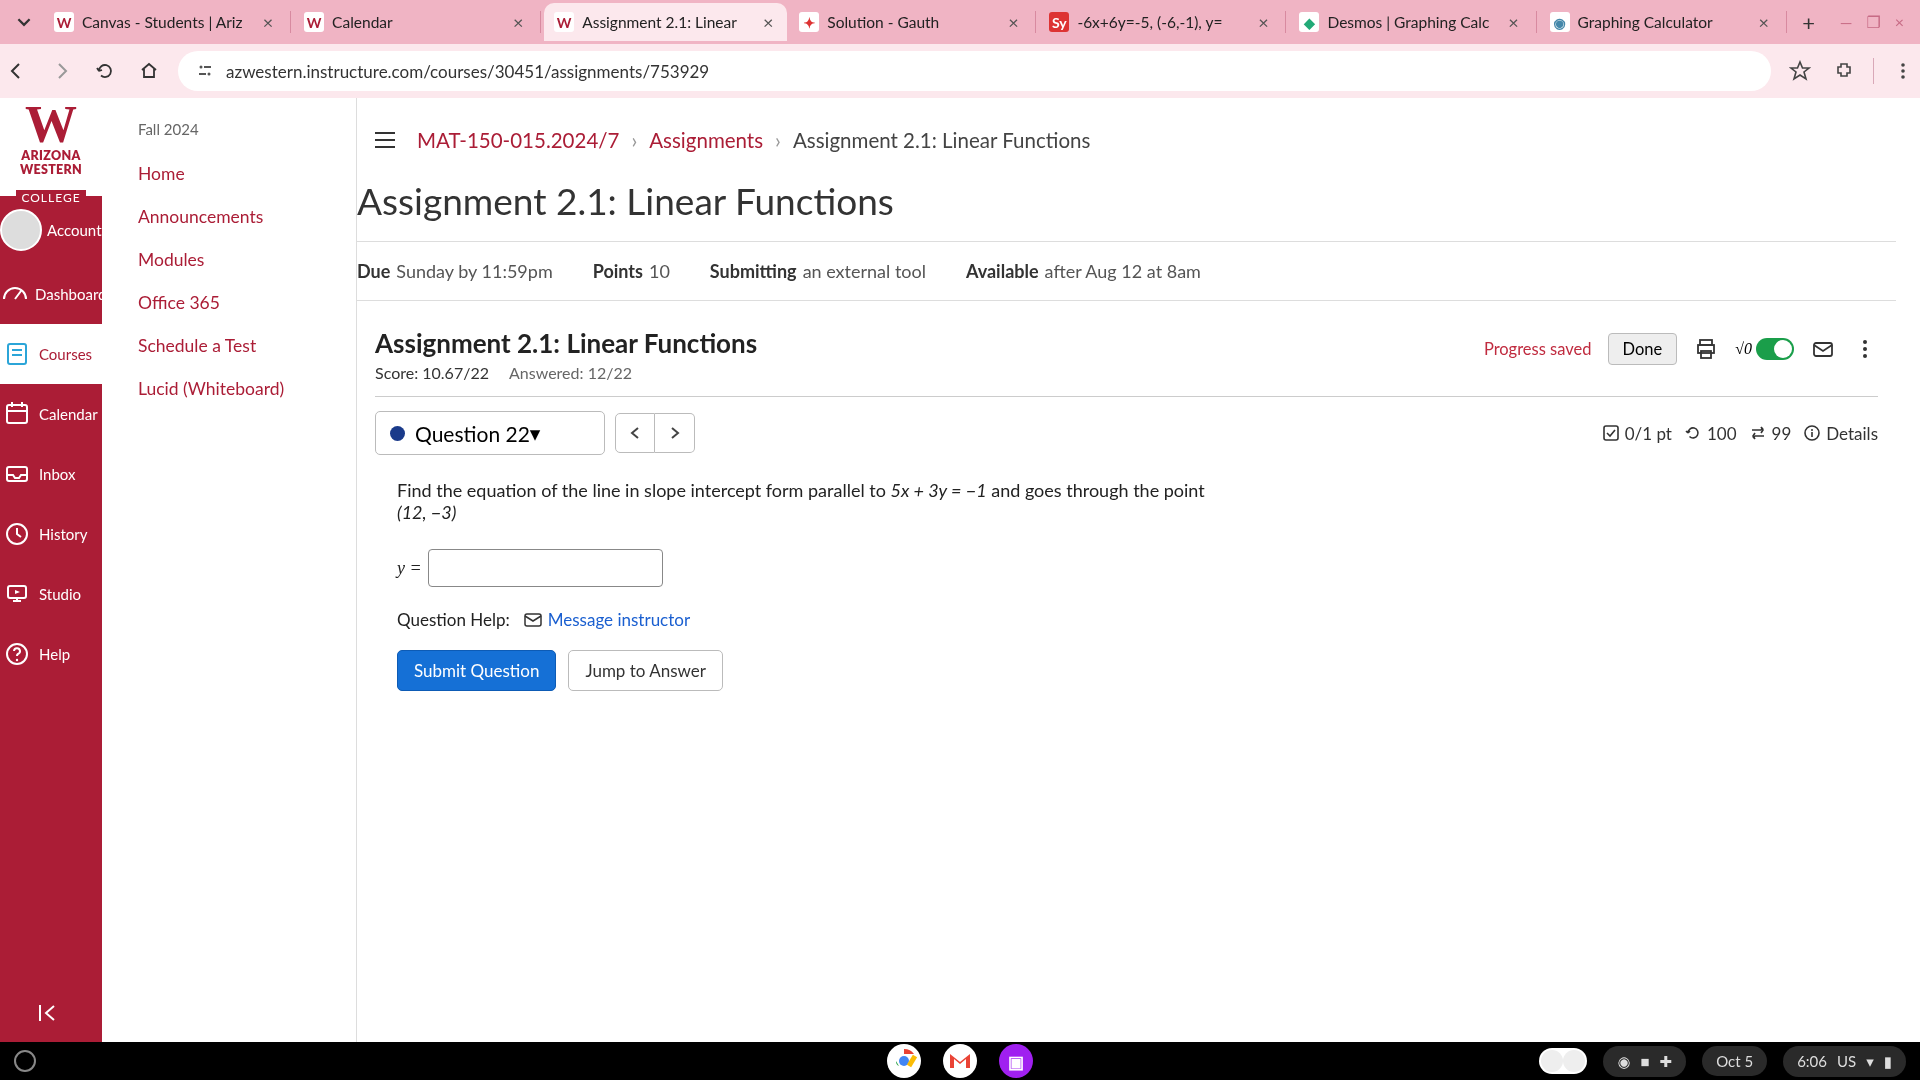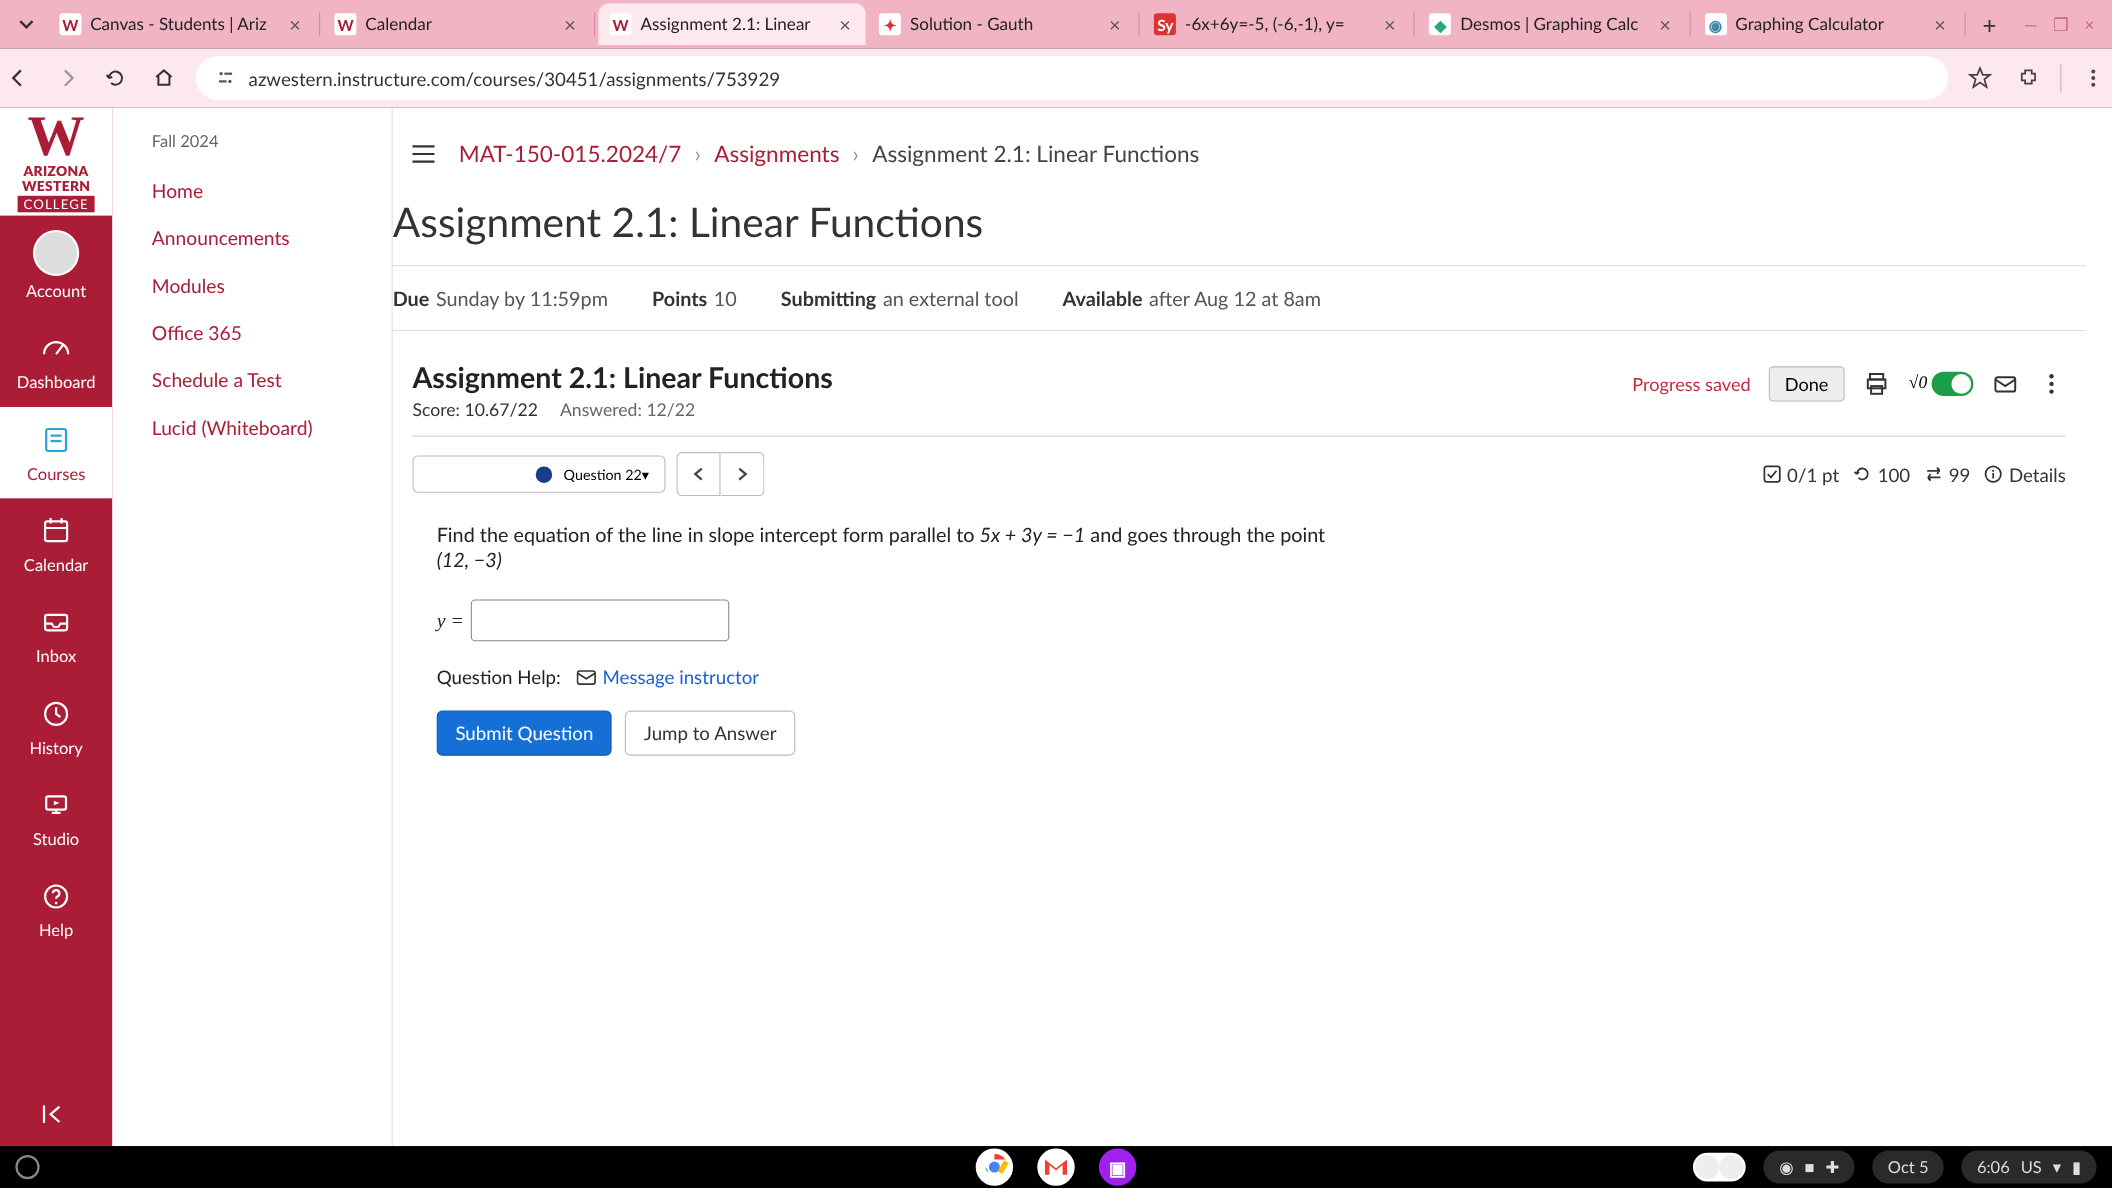--- a/index.html
+++ b/index.html
@@ -16,22 +16,22 @@
 .win-controls{margin-left:auto;display:flex;gap:14px;color:#c76b85;padding:0 10px}
 .addr-bar{background:#fce8ed;height:54px;display:flex;align-items:center;padding:0 2px;gap:14px}
 .nav-btn{width:30px;height:30px;display:flex;align-items:center;justify-content:center;color:#444;cursor:pointer}
 .addr-input{flex:1;height:40px;background:#fff;border-radius:20px;display:flex;align-items:center;padding:0 16px;gap:10px;font-size:17px;color:#333}
 .addr-input .site-chip{width:22px;height:22px;display:flex;align-items:center;justify-content:center;color:#555}
 .page{position:absolute;top:98px;left:0;right:0;bottom:38px;background:#fff;display:flex}
 .global-nav{width:102px;background:#ab1d36;display:flex;flex-direction:column;align-items:center;color:#fff;padding-top:0}
 .logo{width:102px;height:98px;background:#fff;display:flex;flex-direction:column;align-items:center;justify-content:flex-start;color:#ab1d36;padding-top:4px}
 .logo-w{font-size:52px;font-weight:900;line-height:0.9;font-family:Georgia,serif}
 .logo-text{font-size:12.5px;font-weight:800;text-align:center;line-height:1.15;letter-spacing:0.3px}
-.logo-college{font-size:12px;background:#ab1d36;color:#fff;padding:0 5px;margin-top:0;letter-spacing:1px}
-.gnav-item{display:flex;flex-direction:column;align-items:center;gap:5px;padding:13px 0;font-size:15px;cursor:pointer;width:100%}
+.logo-college{font-size:12px;background:#ab1d36;color:#fff;padding:0 5px;margin-top:12px;letter-spacing:1px}
+.gnav-item{display:flex;align-items:center;gap:5px;padding:13px 0;font-size:15px;cursor:pointer;width:100%}
 .gnav-item.active{background:#fff;color:#ab1d36}
 .gnav-icon{width:34px;height:34px;display:flex;align-items:center;justify-content:center}
 .avatar{width:42px;height:42px;border-radius:50%;background:#ddd;border:2px solid #fff}
 .collapse-btn{margin-top:auto;padding:18px 0;cursor:pointer}
 .course-nav{width:255px;border-right:1px solid #ddd;padding:22px 0 0 0}
 .term{font-size:15px;color:#666;padding:0 0 14px 36px}
 .cnav-item{display:block;padding:11px 0 11px 36px;font-size:17.5px;color:#ab1d36;text-decoration:none;cursor:pointer}
 .main{flex:1;overflow:auto}
 .crumbs{display:flex;align-items:center;gap:12px;padding:22px 16px 18px 8px;font-size:20.5px}
 .hamburger{width:40px;height:40px;display:flex;align-items:center;justify-content:center;cursor:pointer;color:#333}
@@ -51,21 +51,21 @@
 .tool-actions{display:flex;align-items:center;gap:16px;padding-top:6px}
 .progress-saved{color:#c02b3f;font-size:16.5px}
 .done-btn{background:#eee;border:1px solid #bbb;border-radius:4px;padding:5px 14px;font-size:16.5px;cursor:pointer}
 .tool-icon{width:26px;height:26px;display:flex;align-items:center;justify-content:center;cursor:pointer;color:#333}
 .toggle{width:38px;height:22px;background:#1a9e4a;border-radius:11px;position:relative;cursor:pointer}
 .toggle::after{content:"";position:absolute;right:2px;top:2px;width:18px;height:18px;background:#fff;border-radius:50%}
 .toggle-wrap{display:flex;align-items:center;gap:4px}
 .toggle-label{font-size:16px;font-style:italic;font-family:Georgia,serif}
 .hr{border:none;border-top:1px solid #ccc;margin:8px 0 14px 0}
 .q-bar{display:flex;align-items:center;gap:10px}
-.q-select{display:flex;align-items:center;gap:0;border:1px solid #bbb;border-radius:5px;padding:8px 14px;font-size:13px;cursor:pointer;width:230px;justify-content:flex-end}
+.q-select{display:flex;align-items:center;gap:0;border:1px solid #bbb;border-radius:5px;padding:8px 14px;font-size:21px;cursor:pointer;width:230px;justify-content:flex-start}
 .q-dot{width:15px;height:15px;border-radius:50%;background:#1a3a8a;flex:none}
 .q-nav-btn{width:40px;height:40px;border:1px solid #bbb;border-radius:5px;display:flex;align-items:center;justify-content:center;cursor:pointer;color:#444}
 .q-group{display:flex;gap:0}
 .q-group .q-nav-btn:first-child{border-radius:5px 0 0 5px}
 .q-group .q-nav-btn:last-child{border-radius:0 5px 5px 0;border-left:none}
 .q-meta{margin-left:auto;display:flex;align-items:center;gap:12px;font-size:17px;color:#333}
 .q-meta-item{display:flex;align-items:center;gap:5px}
 .q-body{padding:24px 0 0 22px;font-size:18px;color:#222;font-family:Georgia,'Times New Roman',serif}
 .math{font-style:italic}
 .ans-row{display:flex;align-items:center;gap:6px;margin:26px 0 22px 0}

